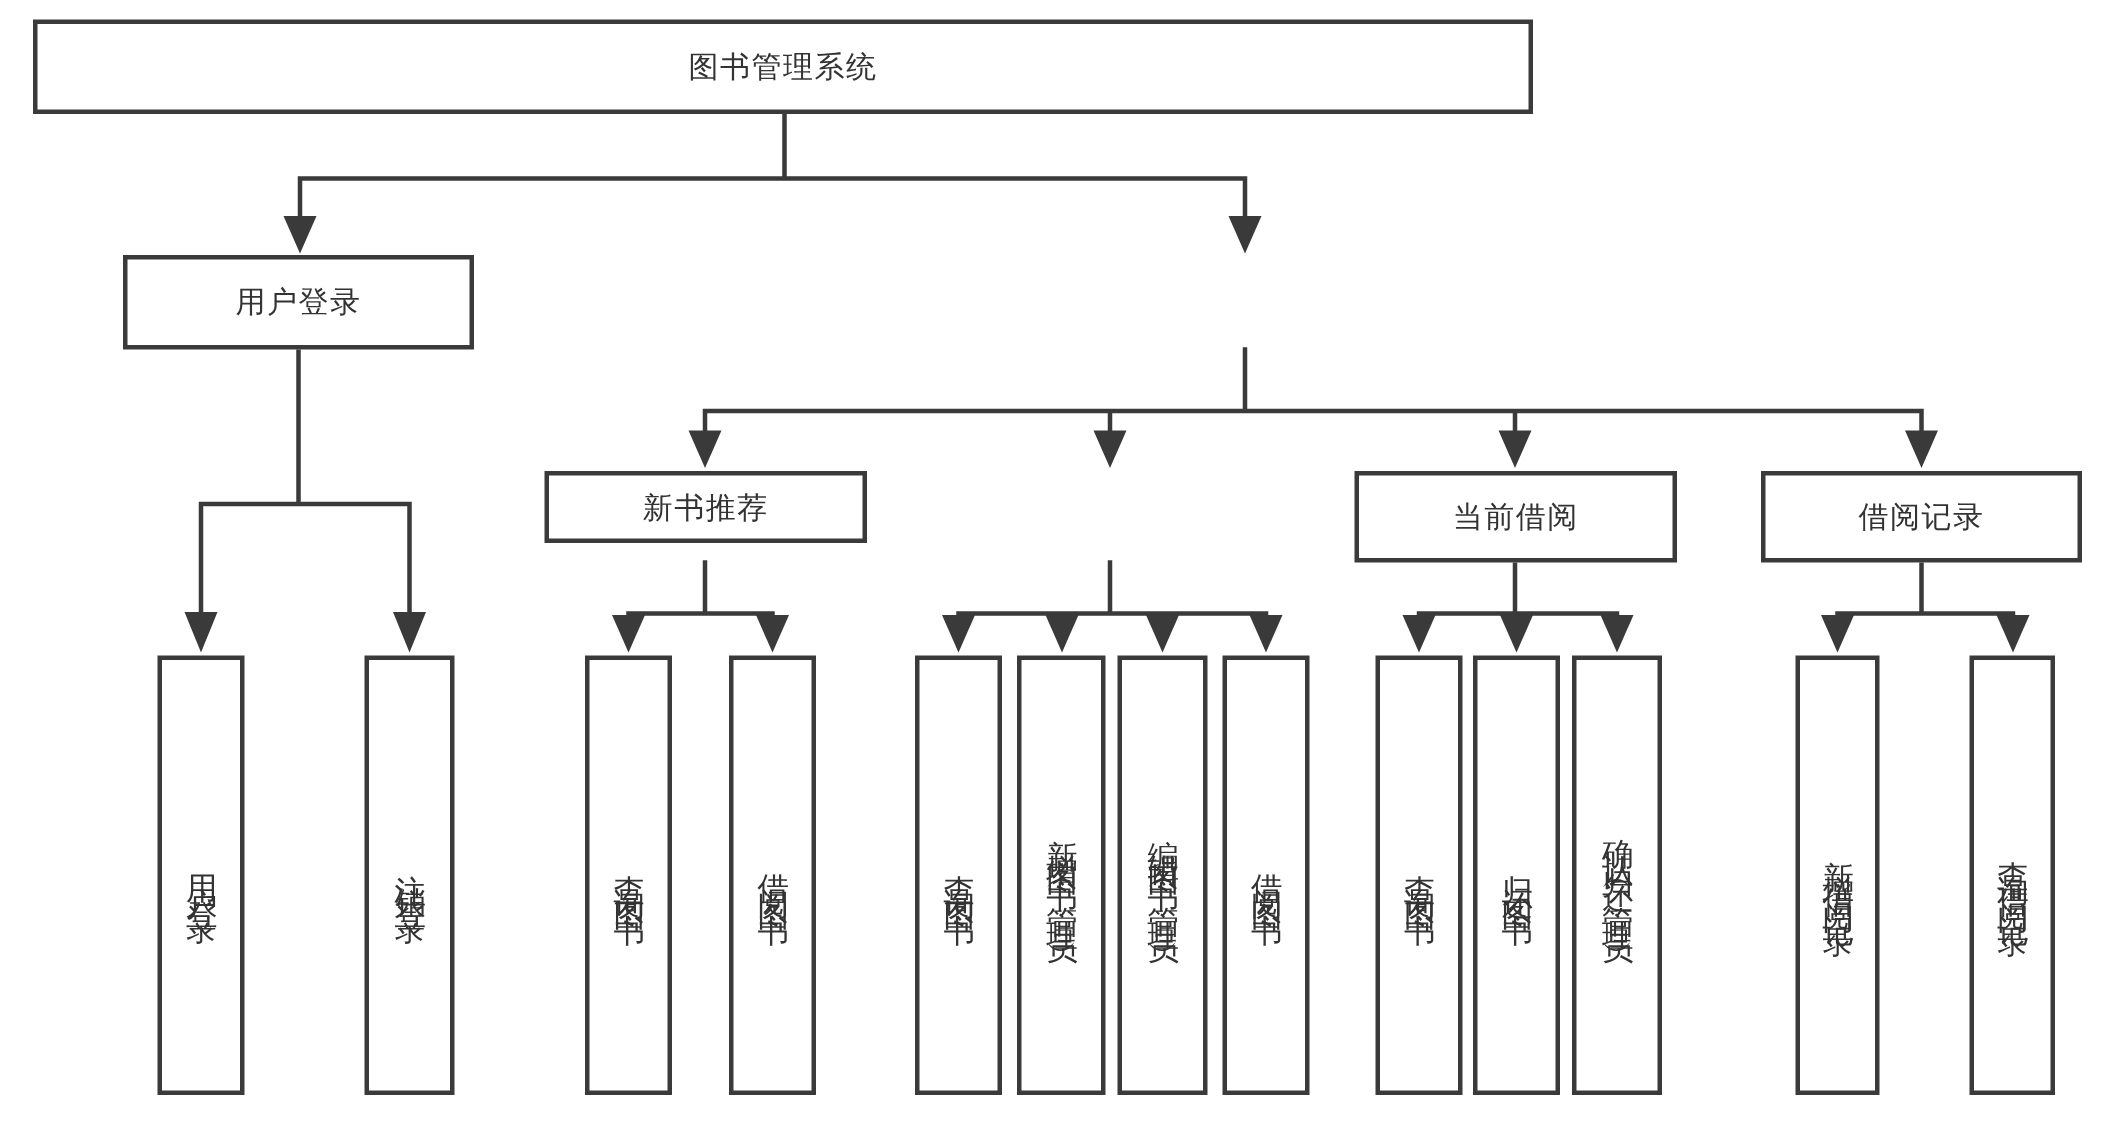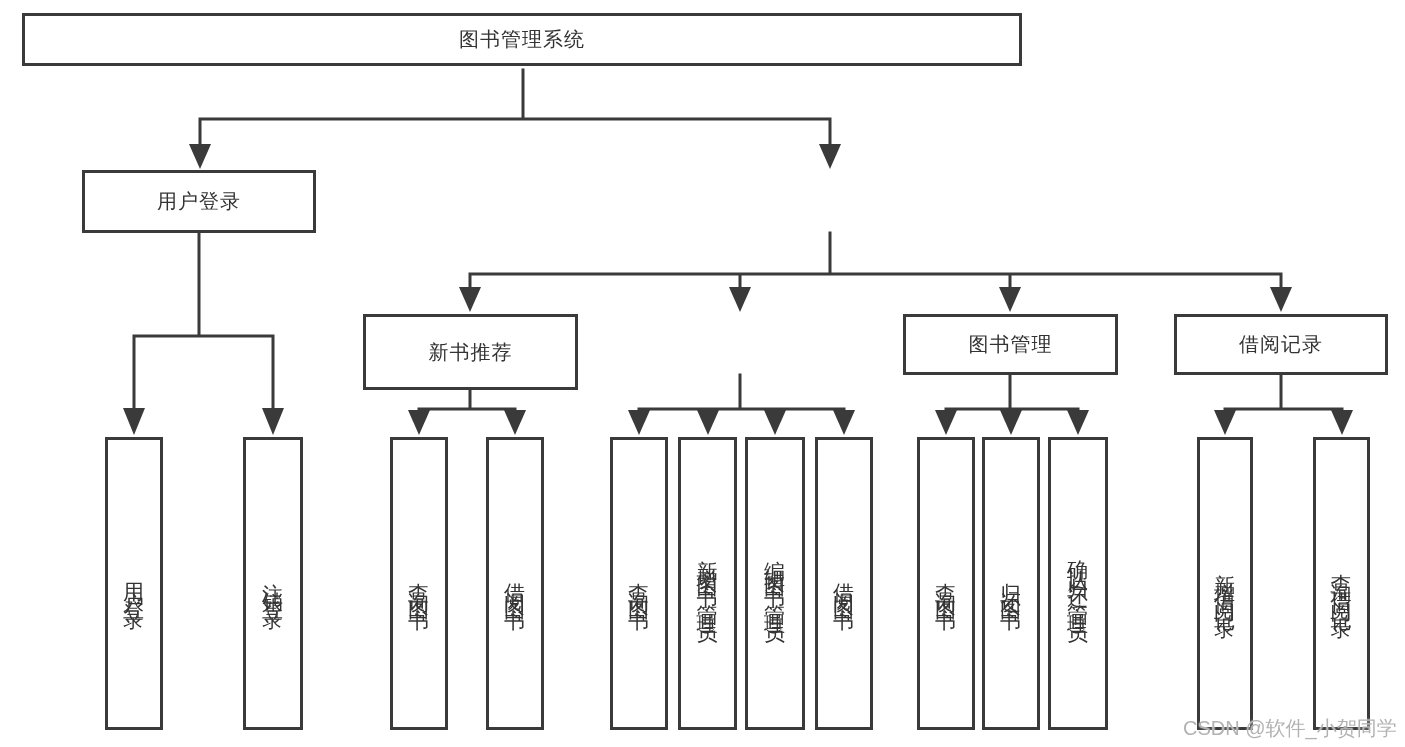--- a/index.html
+++ b/index.html
@@ -95,41 +95,40 @@
       <polygon points="1067,410 1089,410 1078,435"></polygon>
     </g>
 
     <g>
       <path d="M1281 375 V409 M1225 409 H1342"></path>
       <polygon points="1214,410 1236,410 1225,435"></polygon>
       <polygon points="1331,410 1353,410 1342,435"></polygon>
     </g>
   </svg>
 
-  <div class="node hbox" style="left:22px;top:13px;width:1000px;height:53px;">图书管理系统</div>
+  <div class="node hbox" style="left:22px;top:13px;width:1000px;height:63px;">图书管理系统</div>
 
   <div class="node hbox" style="left:82px;top:170px;width:234px;height:63px;">用户登录</div>
 
-  <div class="node hbox" style="left:363px;top:314px;width:215px;height:76px;text-align:right;">新书推荐</div>
-  <div class="node hbox" style="left:903px;top:314px;width:215px;height:61px;">图书管理</div>
+  <div class="node hbox" style="left:363px;top:314px;width:215px;height:48px;text-align:right;">新书推荐</div>
+  <div class="node hbox" style="left:903px;top:314px;width:215px;height:61px;">当前借阅</div>
   <div class="node hbox" style="left:1174px;top:314px;width:214px;height:61px;">借阅记录</div>
 
   <div class="node vbox" style="left:105px;top:437px;width:58px;height:293px;">用户登录</div>
   <div class="node vbox" style="left:243px;top:437px;width:60px;height:293px;">注销登录</div>
 
   <div class="node vbox" style="left:390px;top:437px;width:58px;height:293px;">查询图书</div>
   <div class="node vbox" style="left:486px;top:437px;width:58px;height:293px;">借阅图书</div>
 
   <div class="node vbox" style="left:610px;top:437px;width:58px;height:293px;">查询图书</div>
   <div class="node vbox" style="left:678px;top:437px;width:59px;height:293px;">新增图书（管理员）</div>
   <div class="node vbox" style="left:745px;top:437px;width:60px;height:293px;">编辑图书（管理员）</div>
   <div class="node vbox" style="left:815px;top:437px;width:58px;height:293px;">借阅图书</div>
 
   <div class="node vbox" style="left:917px;top:437px;width:58px;height:293px;">查询图书</div>
   <div class="node vbox" style="left:982px;top:437px;width:58px;height:293px;">归还图书</div>
   <div class="node vbox" style="left:1048px;top:437px;width:60px;height:293px;">确认归还（管理员）</div>
 
   <div class="node vbox" style="left:1197px;top:437px;width:56px;height:293px;">新增借阅记录</div>
   <div class="node vbox" style="left:1313px;top:437px;width:57px;height:293px;">查询借阅记录</div>
 
-  <div class="watermark">CSDN @软件_小贺同学</div>
 
 </div>
 
 </body></html>

